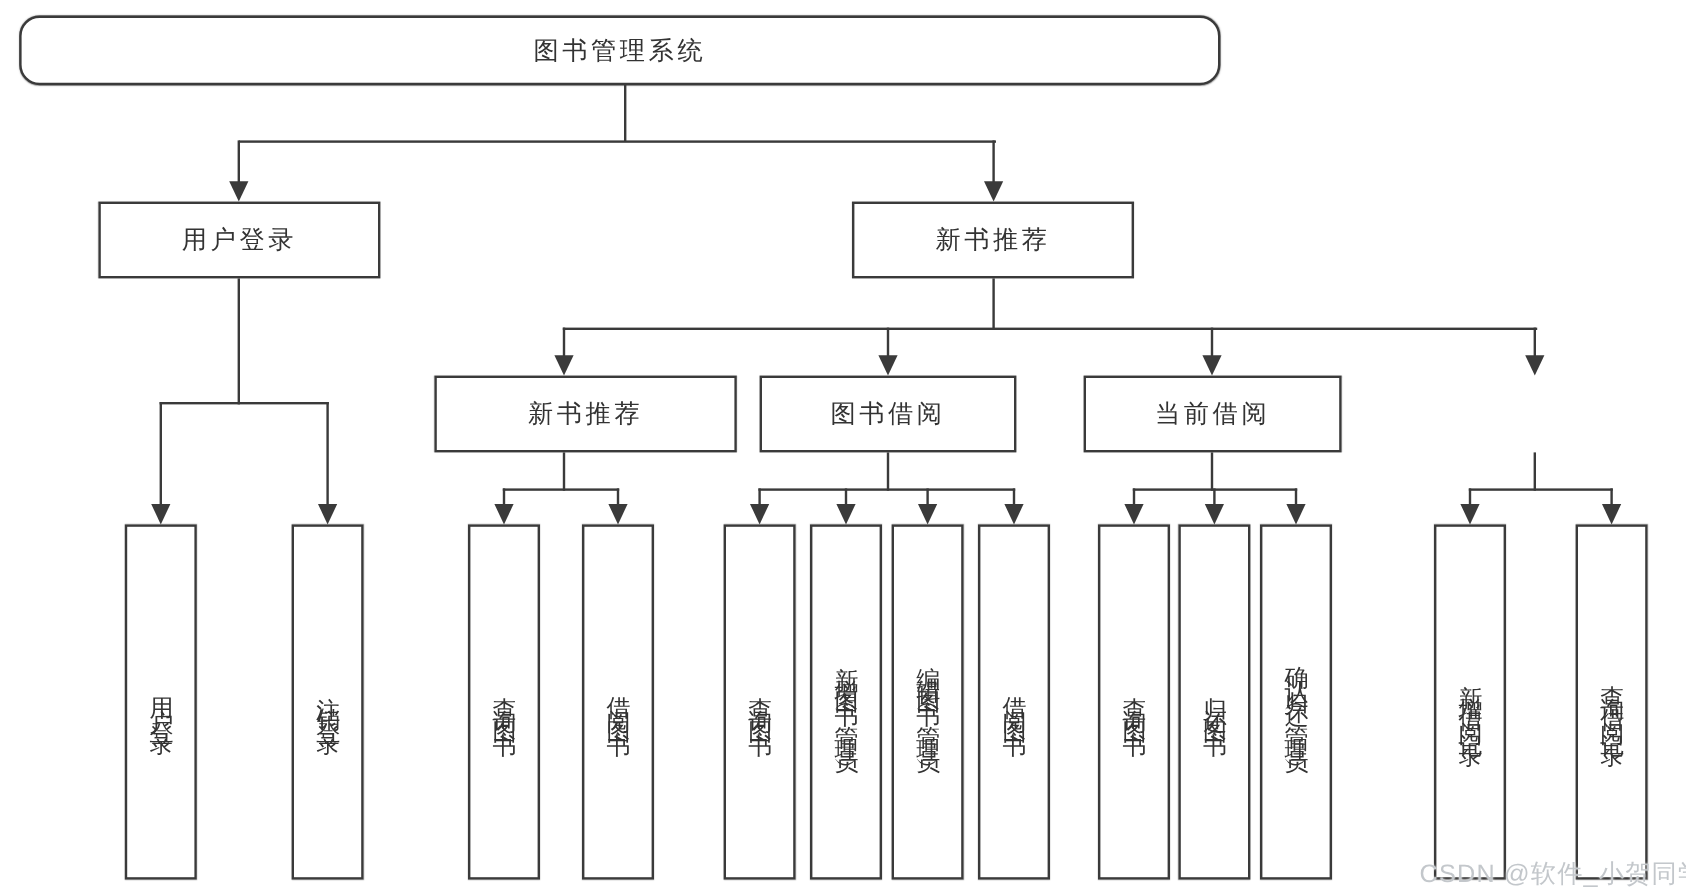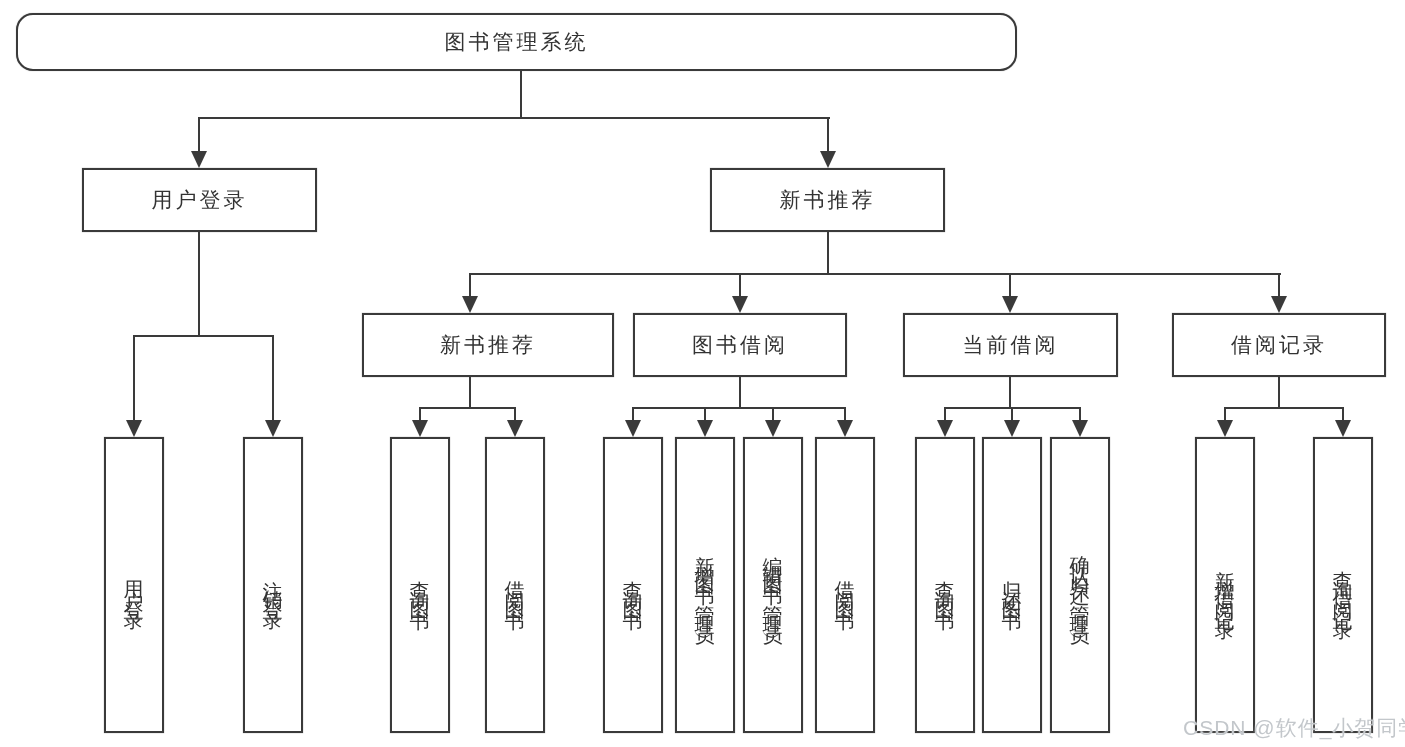--- a/index.html
+++ b/index.html
@@ -59,23 +59,20 @@
   </div>
 
   <div class="node" style="left:362px;top:313px;width:252px;height:64px;">
     <span>新书推荐</span>
   </div>
   <div class="node" style="left:633px;top:313px;width:214px;height:64px;">
     <span>图书借阅</span>
   </div>
   <div class="node" style="left:903px;top:313px;width:215px;height:64px;">
     <span>当前借阅</span>
-  </div>
-  <div class="node" style="left:1172px;top:313px;width:214px;height:64px;">
-    <span>借阅记录</span>
   </div>
 
   <div class="leaf" style="left:104px;">
     <span>用户登录</span>
   </div>
   <div class="leaf" style="left:243px;">
     <span>注销登录</span>
   </div>
   <div class="leaf" style="left:390px;">
     <span>查询图书</span>

